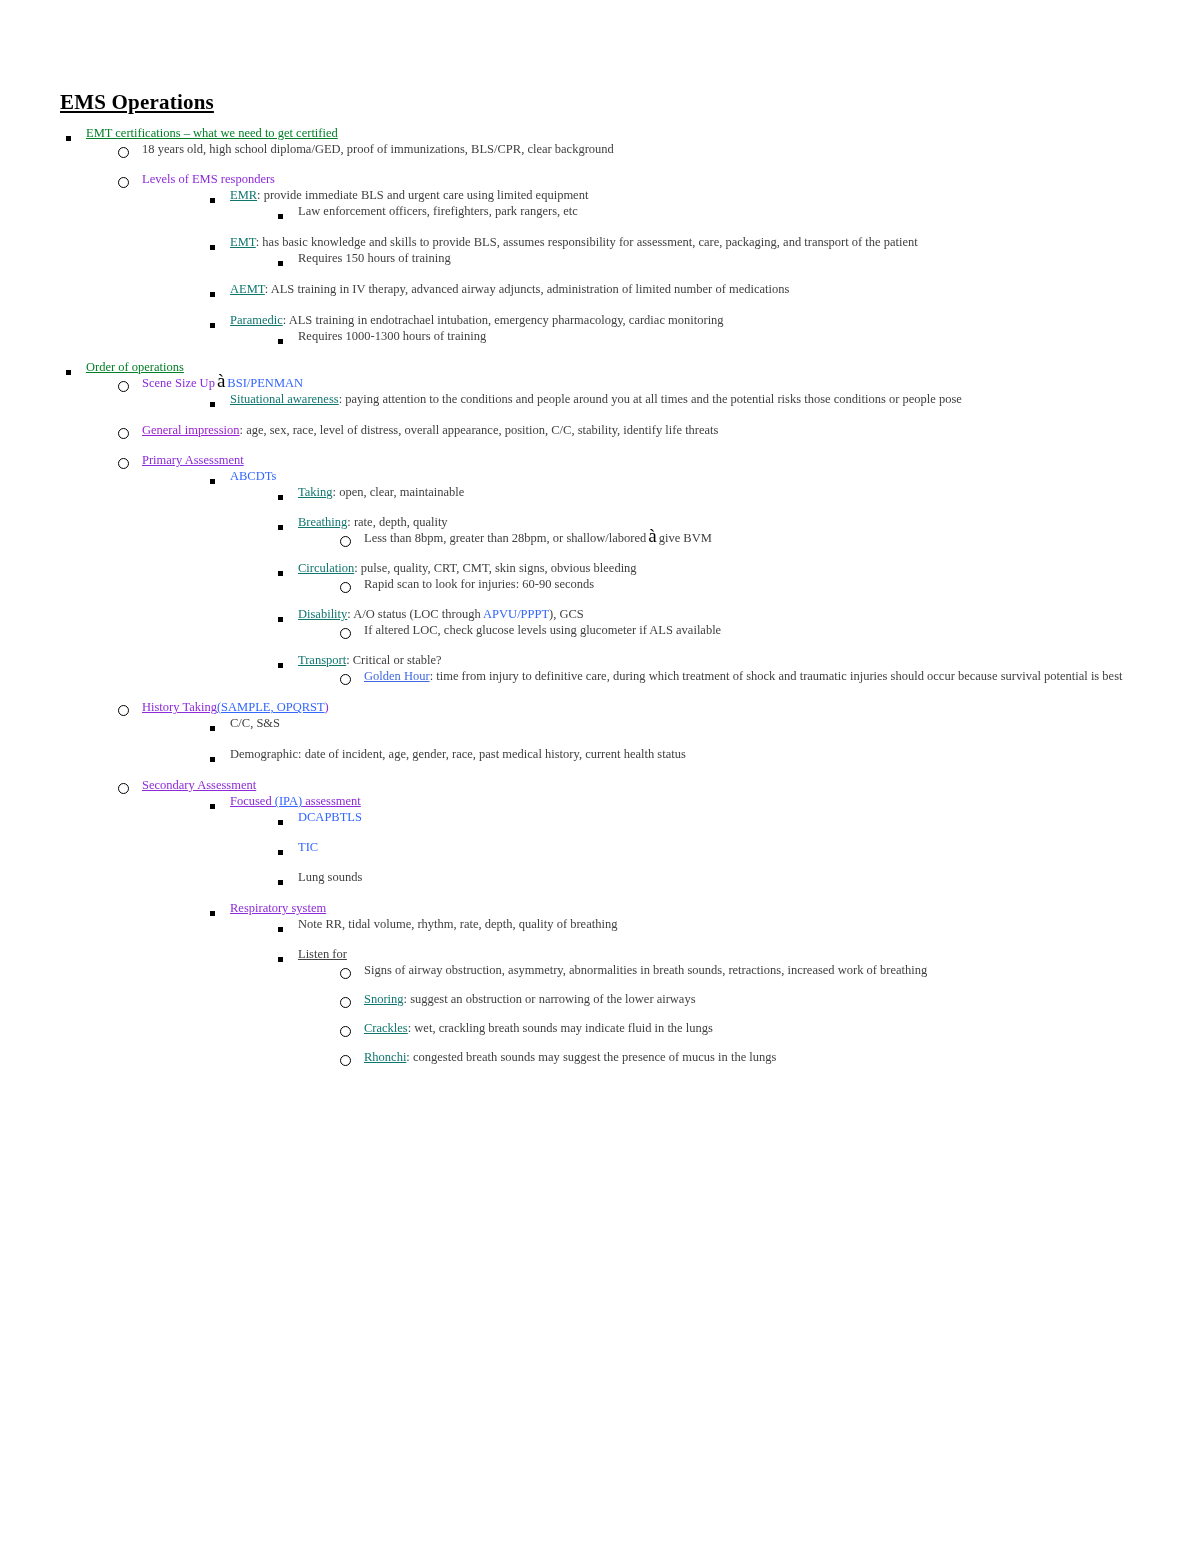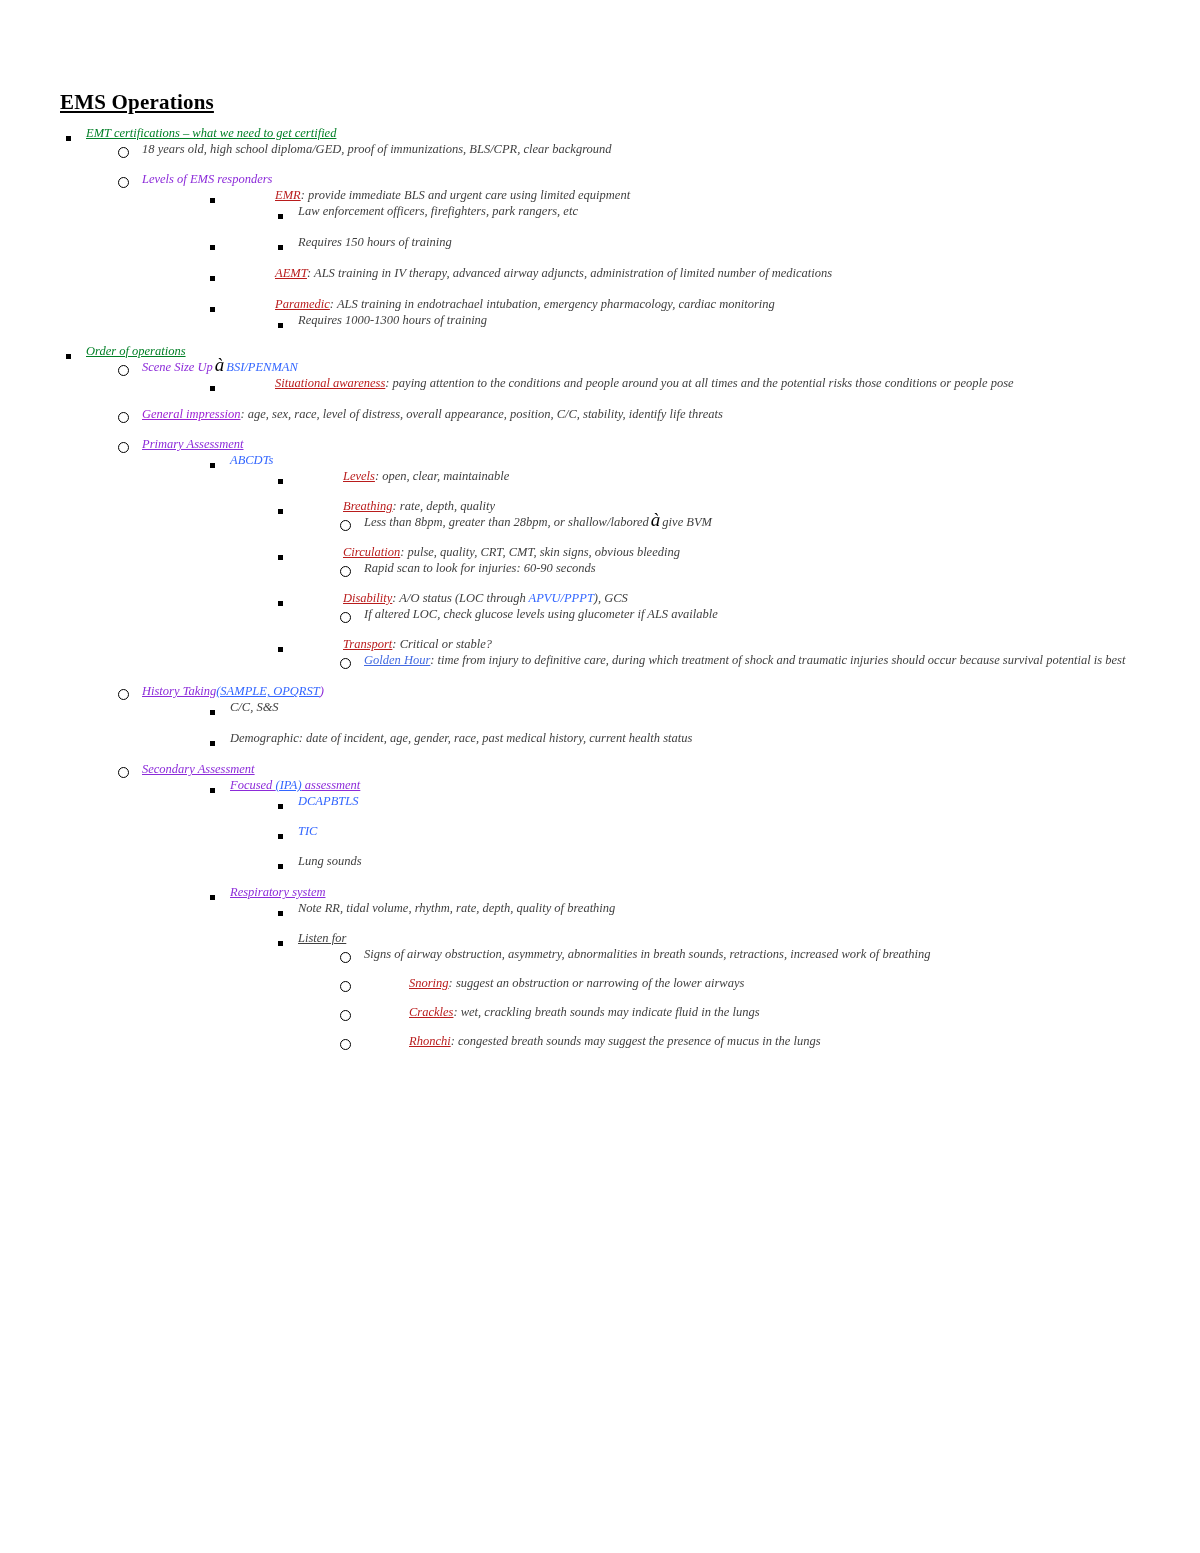--- a/index.html
+++ b/index.html
@@ -80,29 +80,28 @@
     background: transparent;
     vertical-align: middle;
     margin-top: -2px;
   }
   li.node > .bullet.square { left: 6px; top: 5px; }
   li.node > .bullet.circle { left: 2px; top: 3px; }
 
   .text-line {
     display: block;
     max-width: 830px;
-    font-style: italic;
   }
   .lvl4 .text-line, .lvl5 .text-line, .lvl6 .text-line { max-width: 800px; }
 
   
   .c-green { color: #007F26; }
   .c-purple { color: #8C2BD9; }
   .c-magenta { color: #9B1FD2; }
-  .c-blue { color: #b91c1c; margin-left: 45px; }
+  .c-blue { color: #0f766e; }
   .c-blue2 { color: #3366FF; }
   .c-lightblue { color: #4169E1; }
   .c-black { color: #404040; }
   .u { text-decoration: underline; }
 
   .arrow-glyph {
     font-size: 19px;
     line-height: 0;
     vertical-align: baseline;
     font-family: "Liberation Serif", "DejaVu Serif", serif;
@@ -141,20 +140,21 @@
               <ul class="lvl3">
                 <li class="node">
                   <span class="bullet square"></span>
                   <span class="text-line c-black">Law enforcement officers, firefighters, park rangers, etc</span>
                 </li>
               </ul>
             </li>
 
             <li class="node">
               <span class="bullet square"></span>
+              <span class="text-line"><span class="c-blue u">EMT</span><span class="c-black">: has basic knowledge and skills to provide BLS, assumes responsibility for assessment, care, packaging, and transport of the patient</span></span>
               <ul class="lvl3">
                 <li class="node">
                   <span class="bullet square"></span>
                   <span class="text-line c-black">Requires 150 hours of training</span>
                 </li>
               </ul>
             </li>
 
             <li class="node">
               <span class="bullet square"></span>
@@ -206,21 +206,21 @@
 
           <ul class="lvl2">
             <li class="node">
               <span class="bullet square"></span>
               <span class="text-line c-blue2">ABCDTs</span>
 
               <ul class="lvl3">
 
                 <li class="node">
                   <span class="bullet square"></span>
-                  <span class="text-line"><span class="c-blue u">Levels</span><span class="c-black">: open, clear, maintainable</span></span>
+                  <span class="text-line"><span class="c-blue u">Taking</span><span class="c-black">: open, clear, maintainable</span></span>
                 </li>
 
                 <li class="node">
                   <span class="bullet square"></span>
                   <span class="text-line"><span class="c-blue u">Breathing</span><span class="c-black">: rate, depth, quality</span></span>
                   <ul class="lvl4">
                     <li class="node">
                       <span class="bullet circle"></span>
                       <span class="text-line"><span class="c-black">Less than 8bpm, greater than 28bpm, or shallow/labored</span><span class="arrow-glyph">à</span><span class="c-black">give BVM</span></span>
                     </li>

